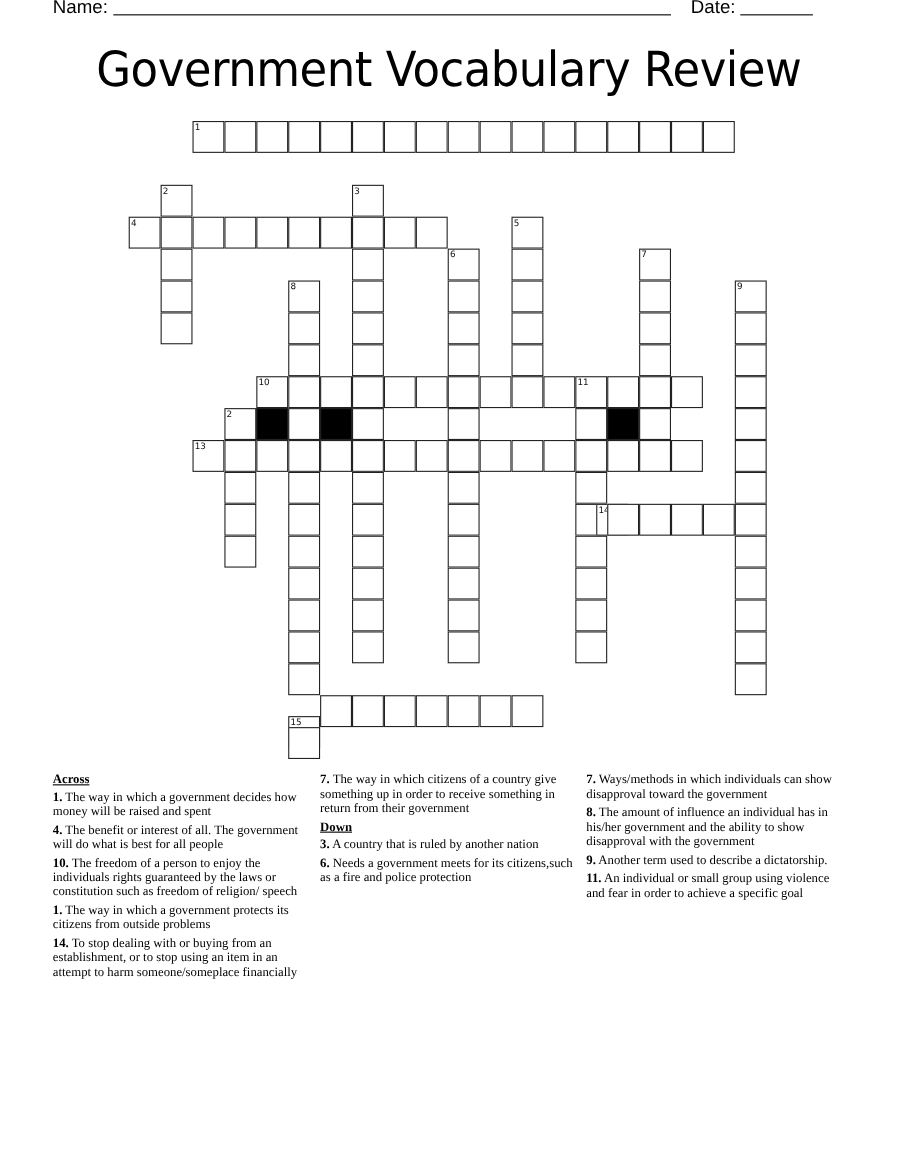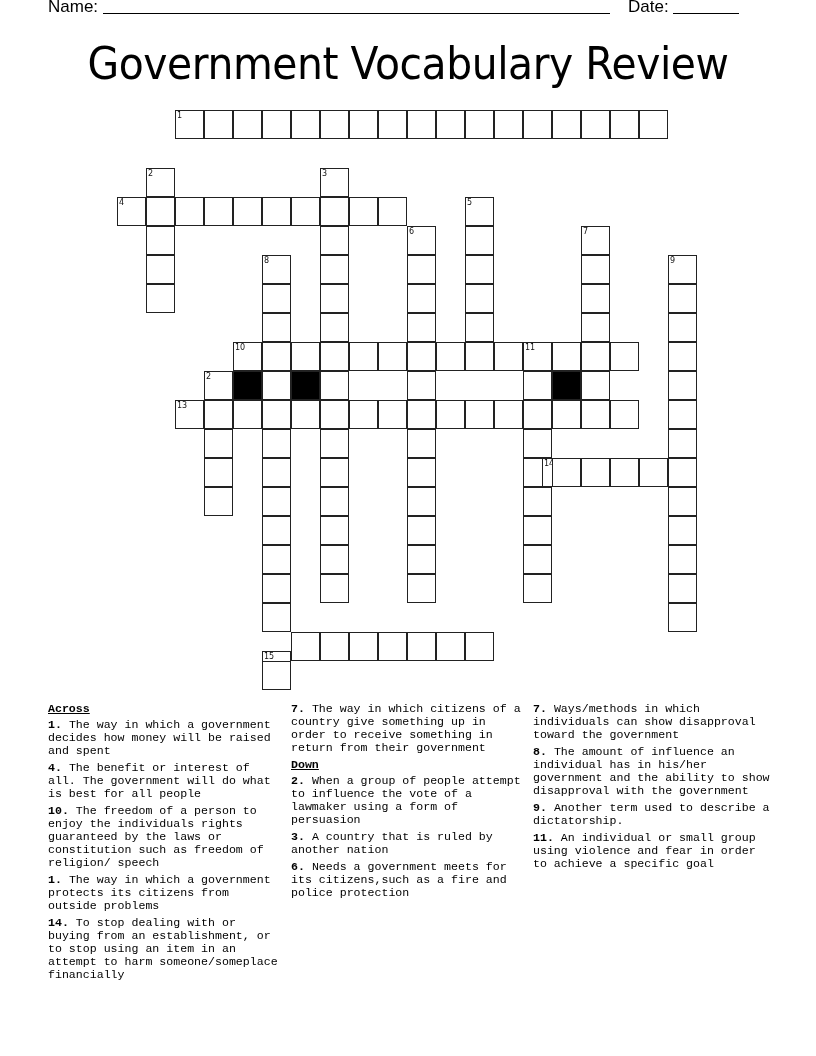--- a/index.html
+++ b/index.html
@@ -7,21 +7,21 @@
   .header-line { position: absolute; top: -3px; left: 48px; width: 700px; font-family: "Liberation Sans", sans-serif; font-size: 17px; white-space: nowrap; }
   .header-line .name-label { position: absolute; left: 0; }
   .header-line .name-blank { position: absolute; left: 55px; width: 507px; top: 16px; border-bottom: 1px solid #000; }
   .header-line .date-label { position: absolute; left: 580px; }
   .header-line .date-blank { position: absolute; left: 625px; width: 66px; top: 16px; border-bottom: 1px solid #000; }
   .title { position: absolute; top: 38px; left: 0; width: 816px; text-align: center; font-family: "DejaVu Sans", sans-serif; font-size: 44px; letter-spacing: -0.5px; font-weight: normal; transform: scaleX(0.93); }
   .grid { position: absolute; left: 0; top: 0; width: 816px; height: 700px; }
   .cell { position: absolute; width: 29px; height: 29px; box-sizing: border-box; border: 1.5px solid #222; background: #fff; }
   .cell.black { background: #000; }
   .cell .num { position: absolute; left: 1px; top: 0px; font-family: "DejaVu Sans", sans-serif; font-size: 8px; line-height: 9px; color: #111; }
-  .clues { position: absolute; top: 702px; font-family: Liberation Mono, monospace; font-size: 11.6px; line-height: 13px; }
+  .clues { position: absolute; top: 702px; font-family: Liberation Serif, serif; font-size: 11.6px; line-height: 13px; }
   .col1 { left: 48px; width: 236px; }
   .col2 { left: 291px; width: 236px; }
   .col3 { left: 533px; width: 240px; }
   .clue { margin: 0 0 4px 0; }
   .clue b { font-weight: bold; }
   .section-head { font-weight: bold; text-decoration: underline; margin: 0 0 3px 0; }
 </style>
 </head>
 <body>
 
@@ -218,21 +218,20 @@
   <div class="clue"><b>1.</b><span> The way in which a government decides how money will be raised and spent</span></div>
   <div class="clue"><b>4.</b><span> The benefit or interest of all. The government will do what is best for all people</span></div>
   <div class="clue"><b>10.</b><span> The freedom of a person to enjoy the individuals rights guaranteed by the laws or constitution such as freedom of religion/ speech</span></div>
   <div class="clue"><b>1.</b><span> The way in which a government protects its citizens from outside problems</span></div>
   <div class="clue"><b>14.</b><span> To stop dealing with or buying from an establishment, or to stop using an item in an attempt to harm someone/someplace financially</span></div>
 </div>
 
 <div class="clues col2">
   <div class="clue"><b>7.</b><span> The way in which citizens of a country give something up in order to receive something in return from their government</span></div>
   <div class="section-head">Down</div>
-  <div class="clue"><b>2.</b><span> When a group of people attempt to influence the vote of a lawmaker using a form of persuasion</span></div>
   <div class="clue"><b>3.</b><span> A country that is ruled by another nation</span></div>
   <div class="clue"><b>6.</b><span> Needs a government meets for its citizens,such as a fire and police protection</span></div>
 </div>
 
 <div class="clues col3">
   <div class="clue"><b>7.</b><span> Ways/methods in which individuals can show disapproval toward the government</span></div>
   <div class="clue"><b>8.</b><span> The amount of influence an individual has in his/her government and the ability to show disapproval with the government</span></div>
   <div class="clue"><b>9.</b><span> Another term used to describe a dictatorship.</span></div>
   <div class="clue"><b>11.</b><span> An individual or small group using violence and fear in order to achieve a specific goal</span></div>
 </div>

